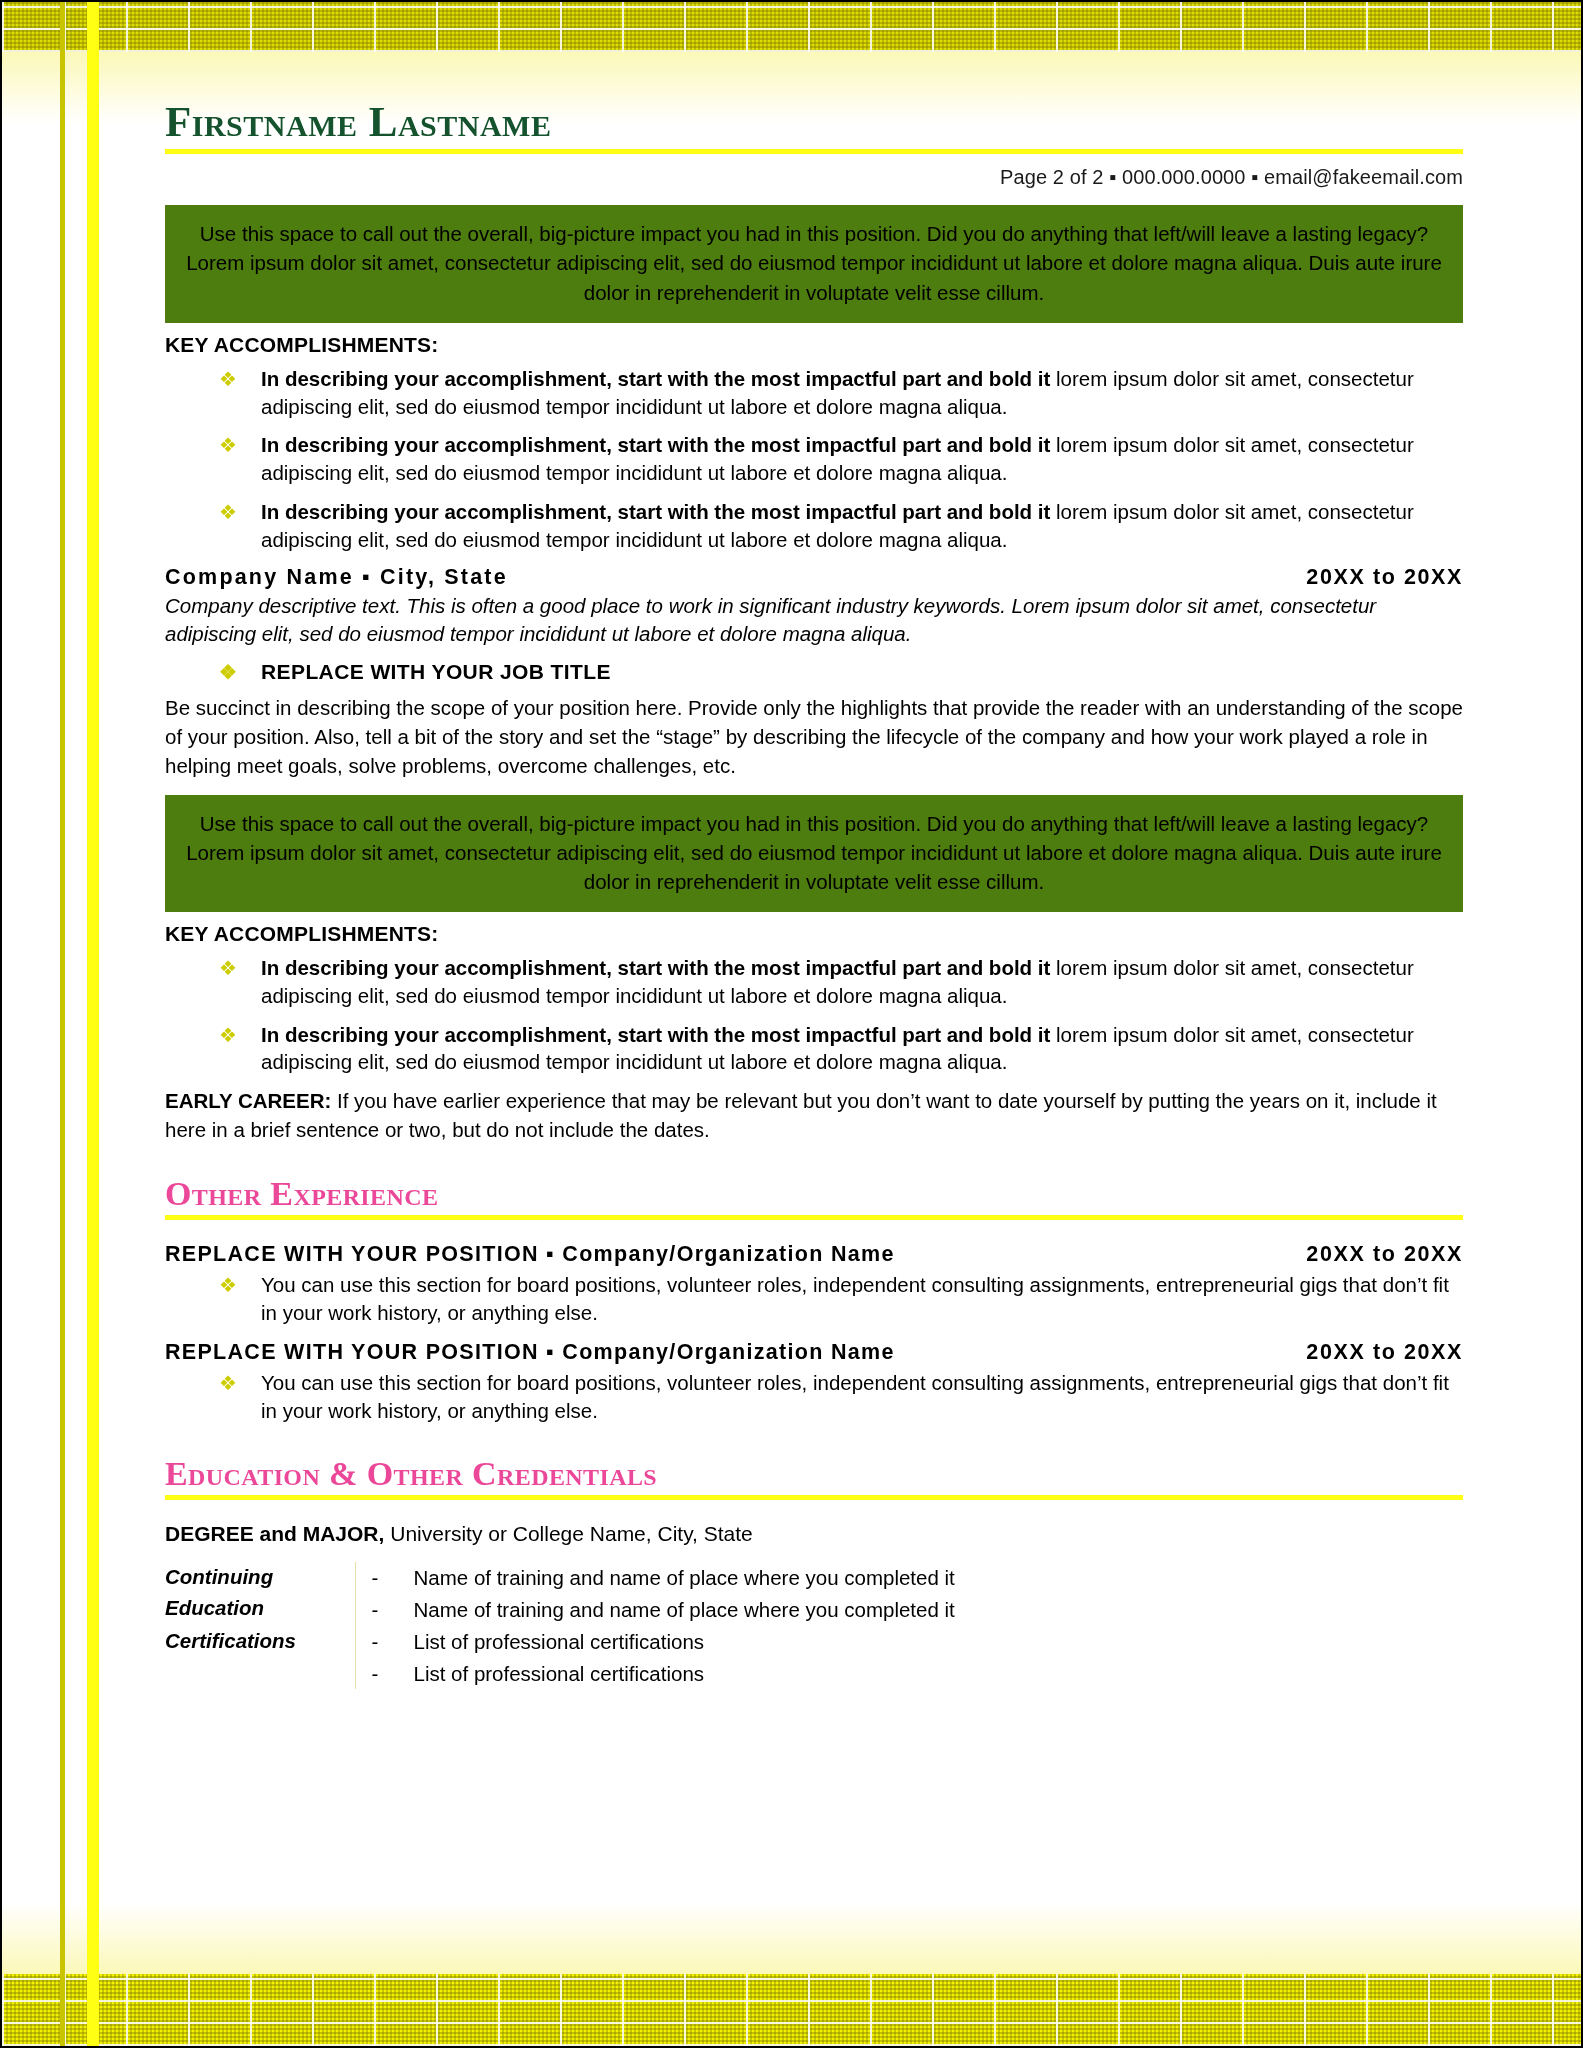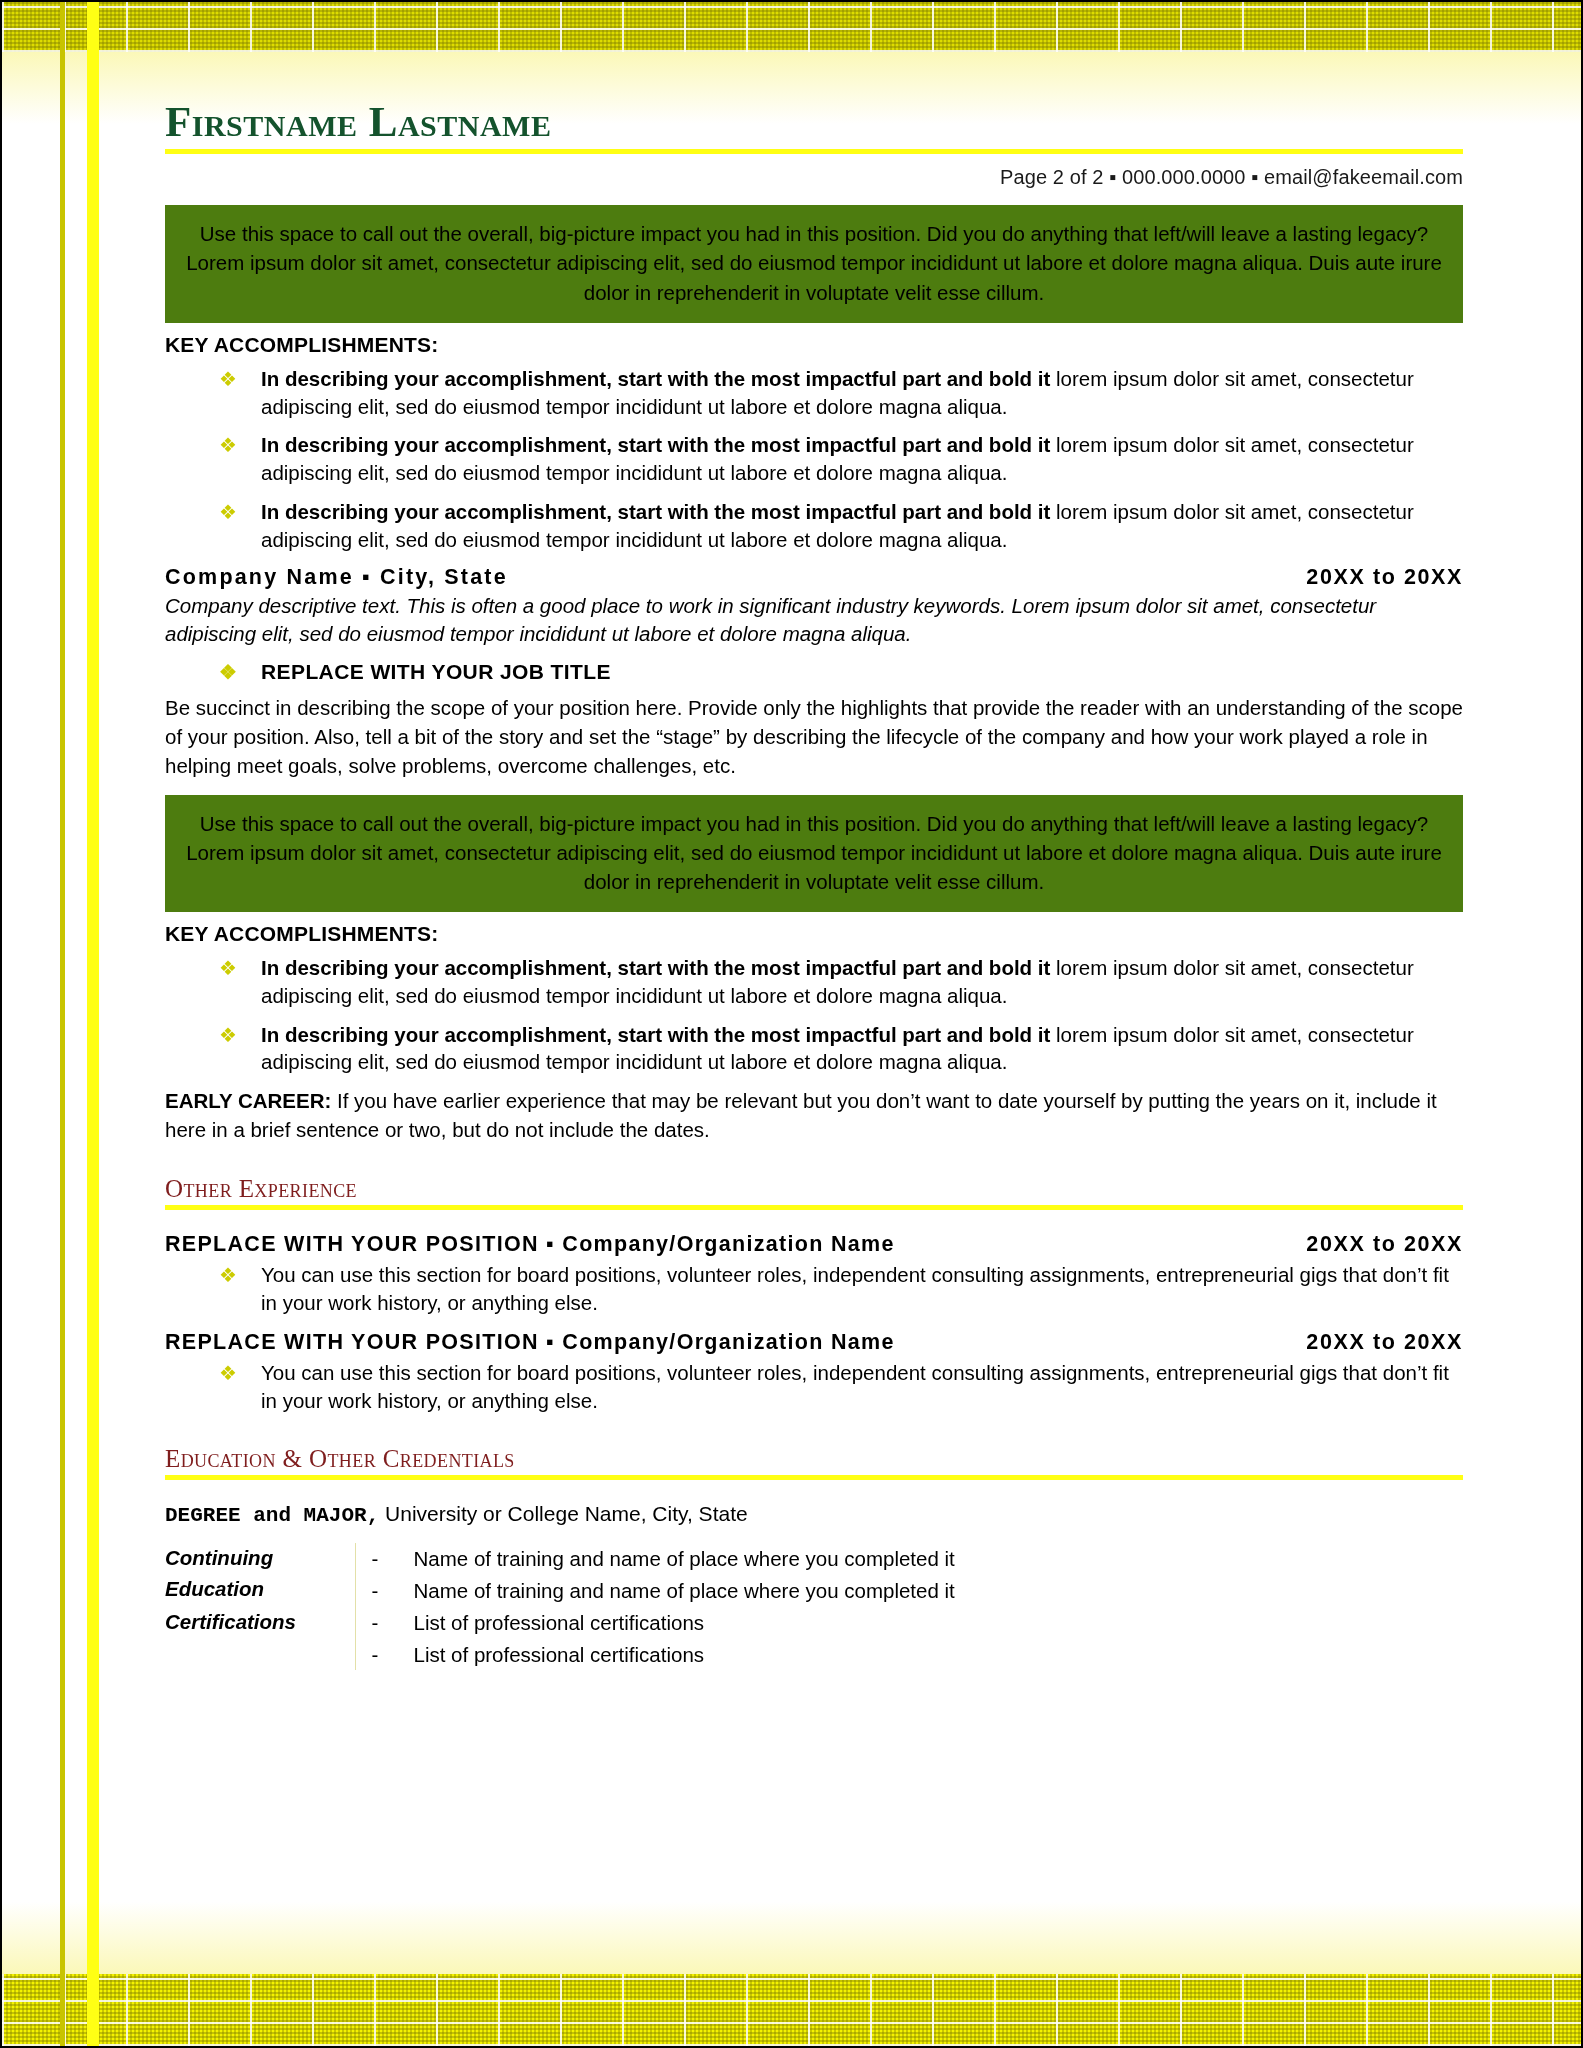--- a/index.html
+++ b/index.html
@@ -121,37 +121,37 @@
   .title-bullet .dia { position:absolute; left:54px; top:0; color:#cccc00; font-size:20px; }
 
   .para {
     font-size:20.5px; line-height:1.4; margin:0 0 14px 0;
   }
   .para b { font-weight:bold; }
 
   .section-head {
     font-family:"Liberation Serif", serif;
     font-variant:small-caps;
-    font-weight:normal;
-    font-size:25px;
-    color:#7f1d1d;
+    font-weight:bold;
+    font-size:34px;
+    color:#ec4899;
     letter-spacing:.4px;
     margin:30px 0 0 0;
   }
   .section-rule { height:5px; background:#ffff14; margin:2px 0 22px 0; }
 
   .pos-row {
     display:flex; justify-content:space-between; align-items:baseline;
     margin:14px 0 4px 0;
   }
   .pos-left { font-weight:bold; font-size:21.5px; letter-spacing:1.3px; }
   .pos-right { font-weight:bold; font-size:21.5px; letter-spacing:1.6px; white-space:nowrap; }
 
   .degree { font-size:21px; margin:6px 0 16px 0; }
-  .degree b { font-weight:bold;font-family:Liberation Mono, monospace; }
+  .degree b { font-weight:bold; }
 
   table.credentials { border-collapse:collapse; width:100%; margin-top:4px; }
   table.credentials td { vertical-align:top; padding:0; }
   td.cred-label {
     width:190px;
     font-weight:bold; font-style:italic; font-size:20.5px;
     line-height:1.5;
     padding:4px 14px 4px 0;
   }
   td.cred-body {

